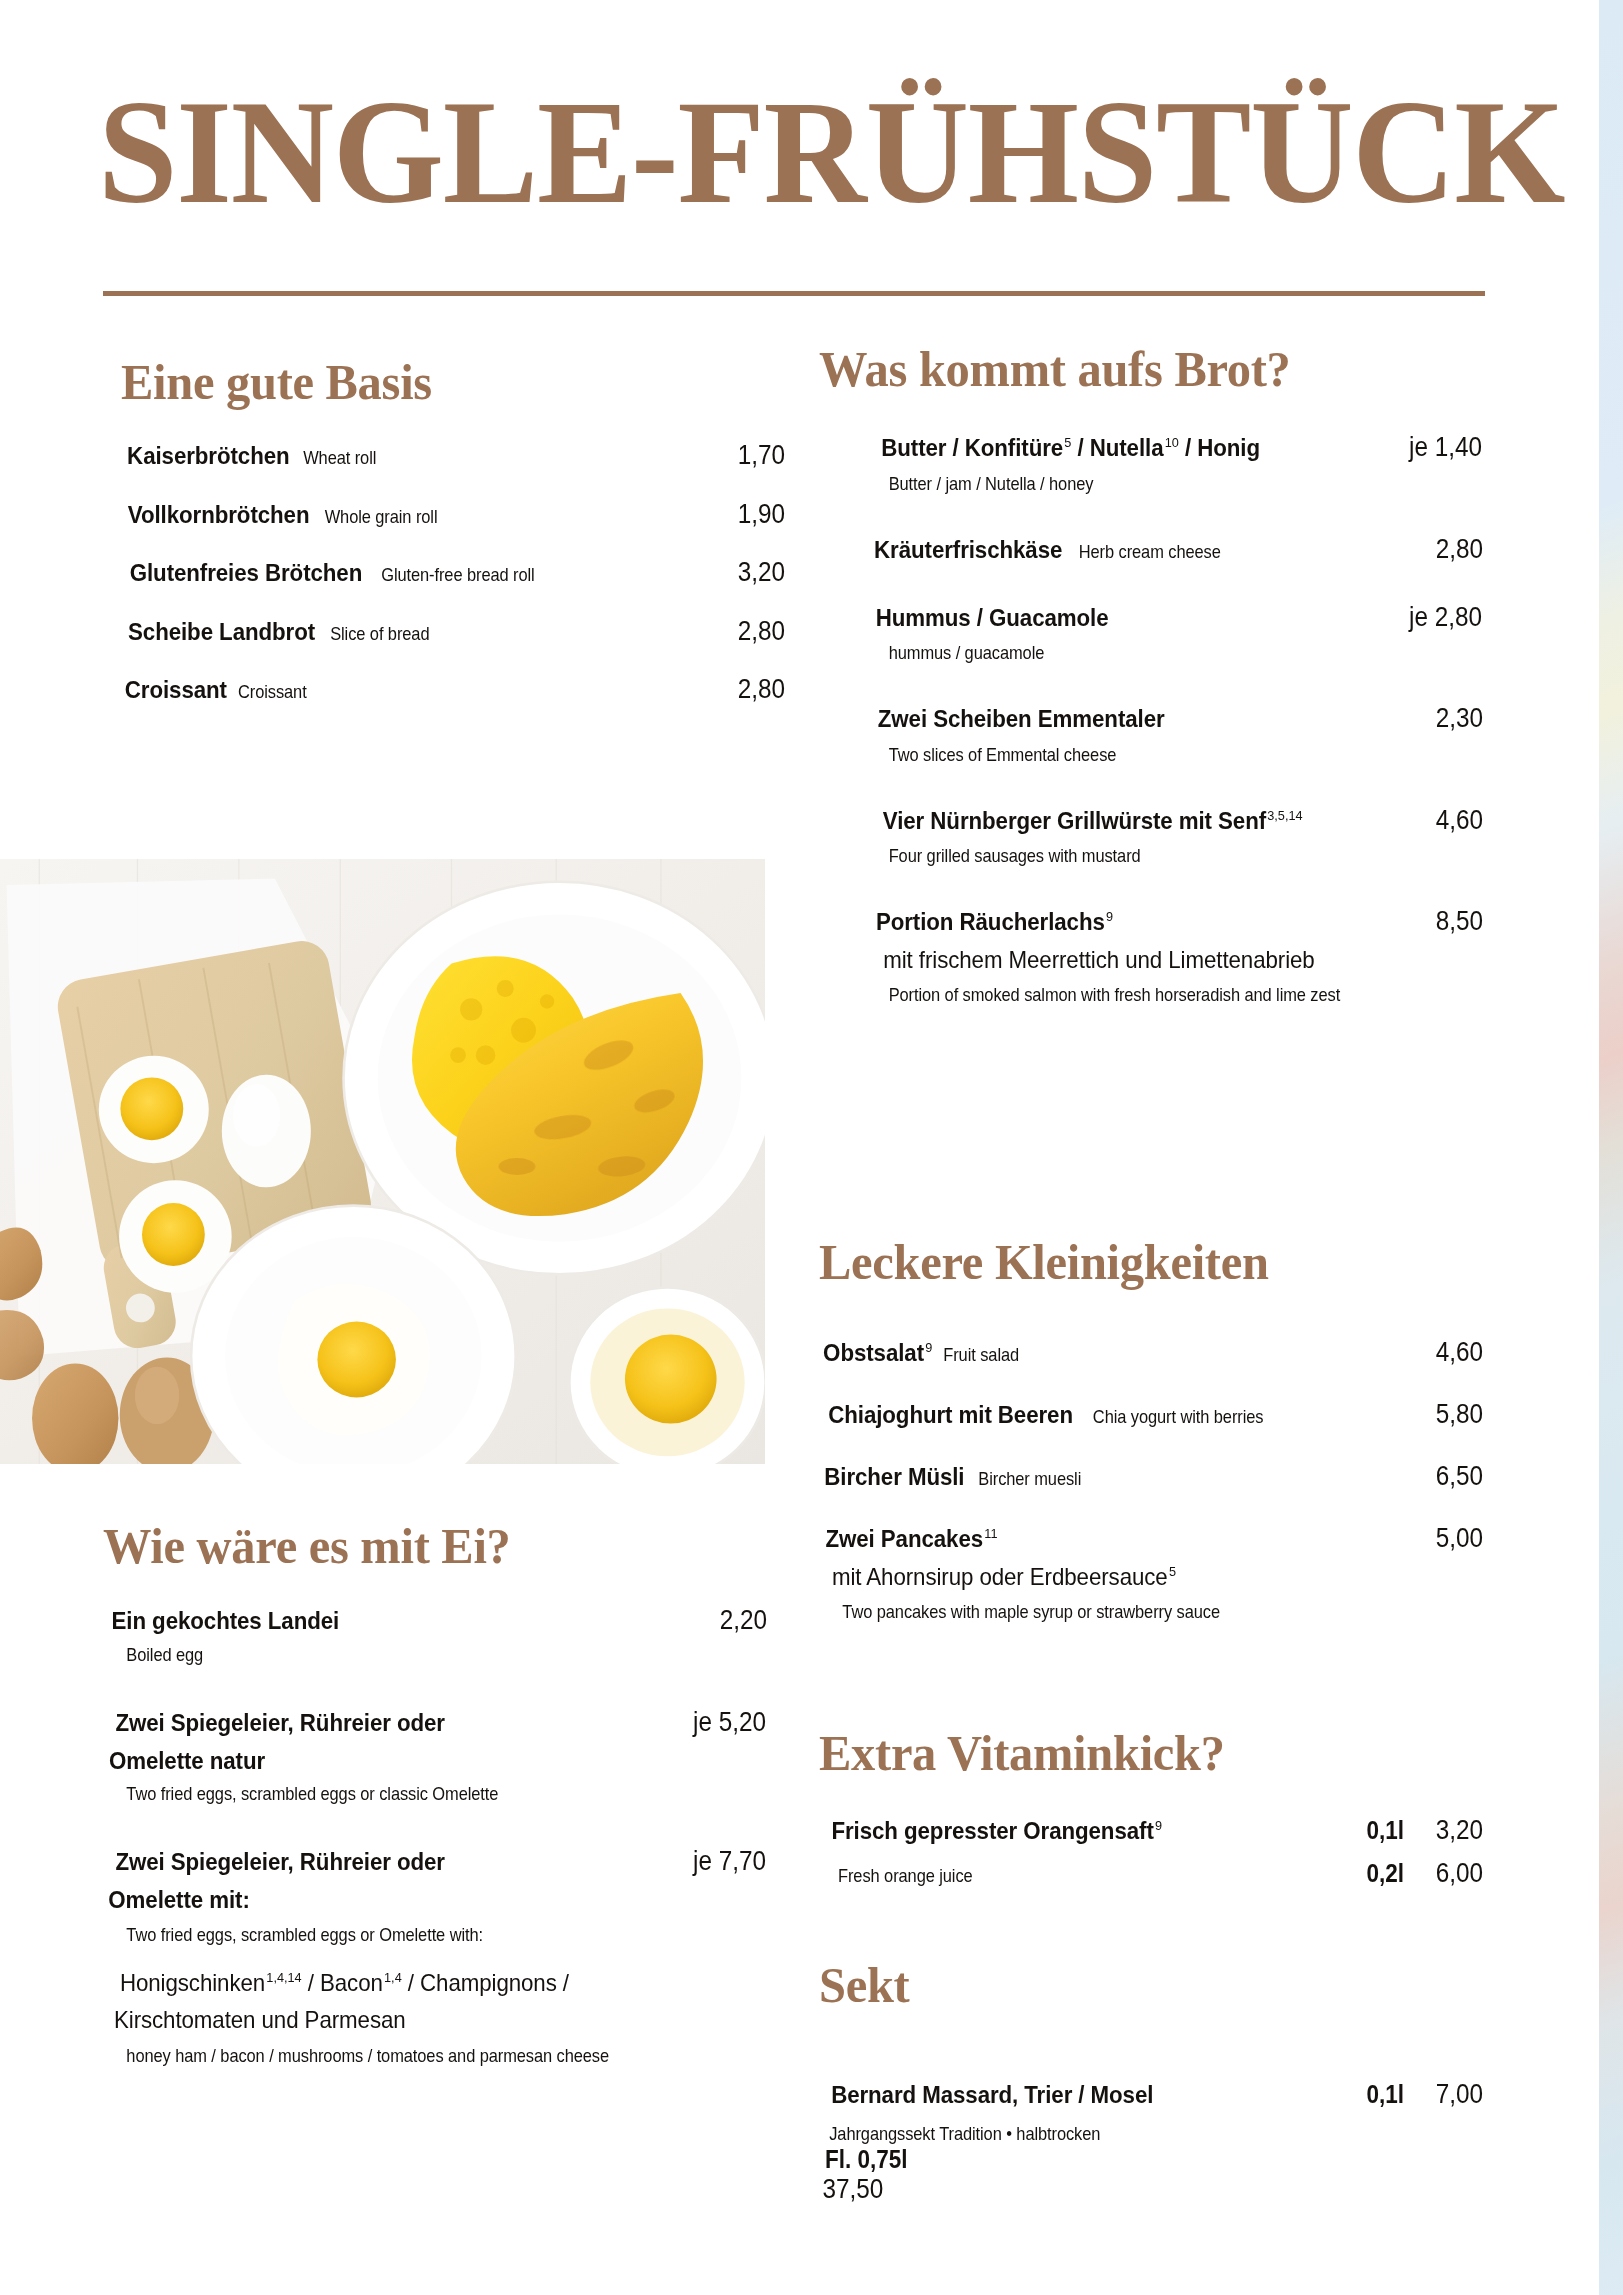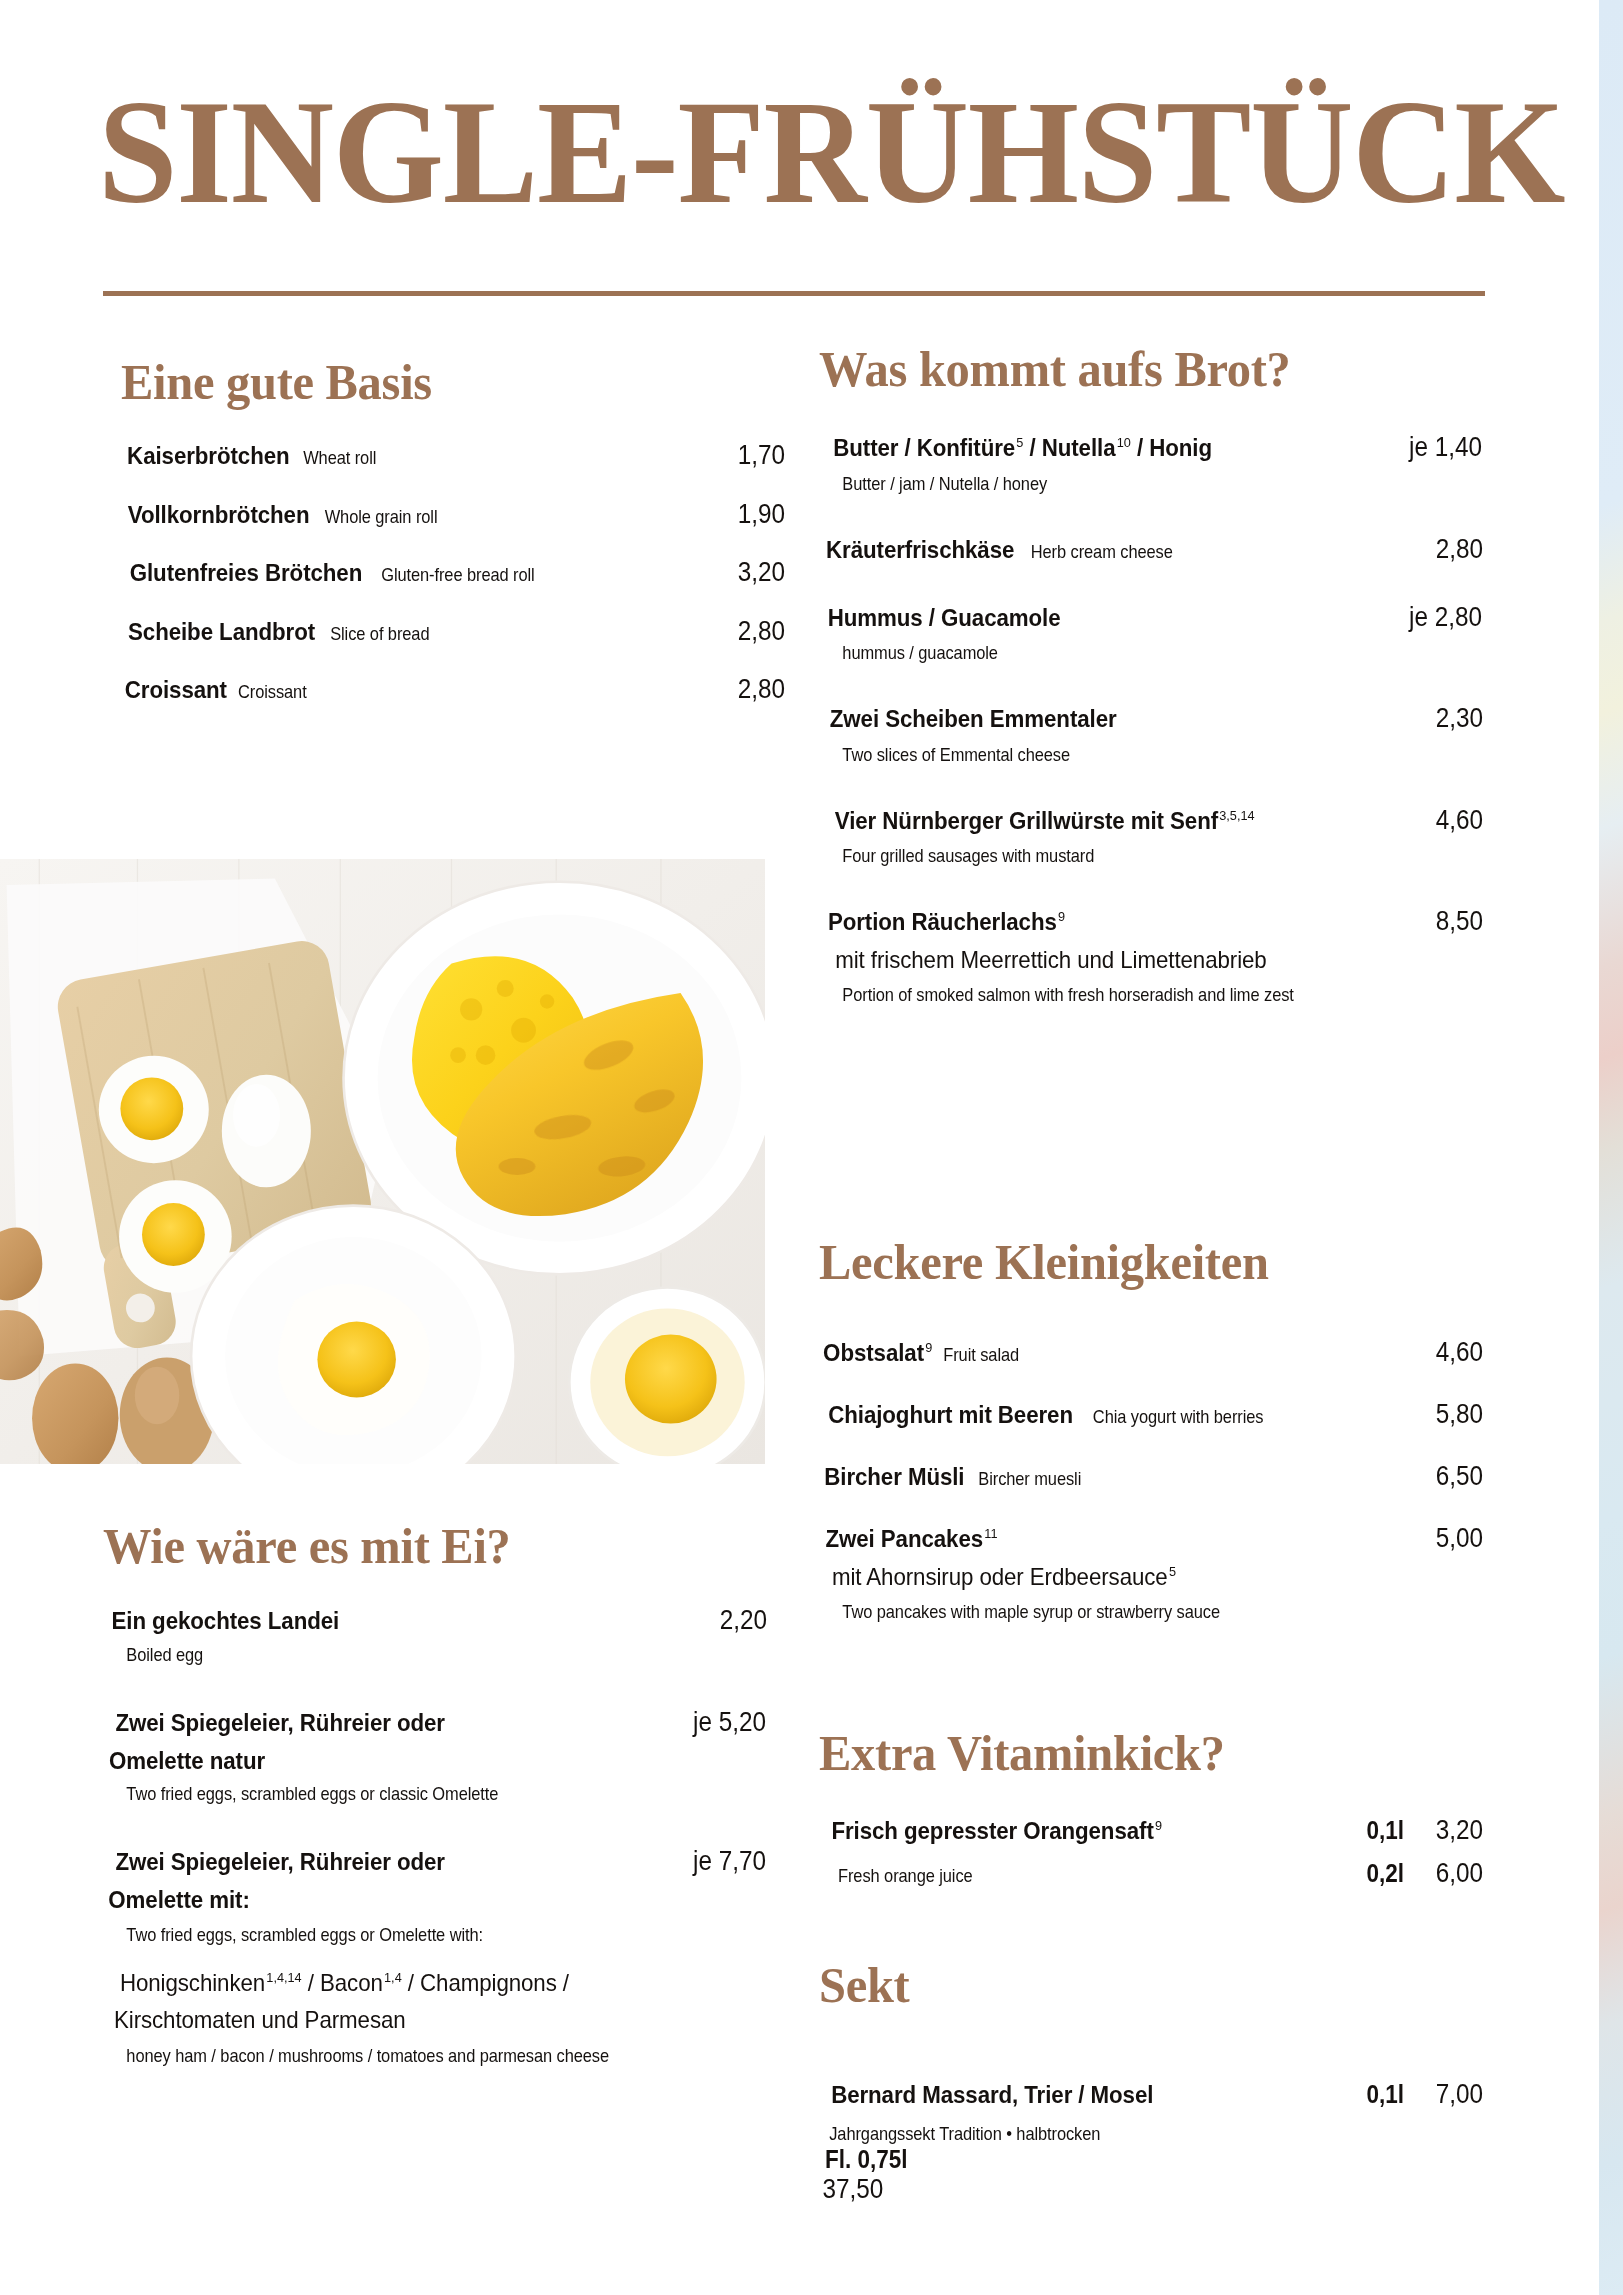--- a/index.html
+++ b/index.html
@@ -406,21 +406,21 @@
       <ellipse cx="1020" cy="800" rx="118" ry="113" fill="#fbf3d8"></ellipse>
       <ellipse cx="1025" cy="795" rx="70" ry="68" fill="url(#yolk)"></ellipse>
     </svg>
   </div>
 
   <div class="col col-right">
 
     <div style="position:absolute; top:344px; left:0; width:667px;">
       <div class="sec-head">Was kommt aufs Brot?</div>
 
-      <div style="margin-top:38px;">
+      <div style="margin-top:38px;margin-left:48px;">
         
         <div class="row">
           <div class="names">
             <span class="de"><span>Butter / Konfitüre</span><sup class="alg">5</sup><span> / Nutella</span><sup class="alg">10</sup><span> / Honig</span></span>
           </div>
           <div class="price">je 1,40</div>
         </div>
         <div class="en-block" style="margin-top:10.5px;">Butter / jam / Nutella / honey</div>
 
         

